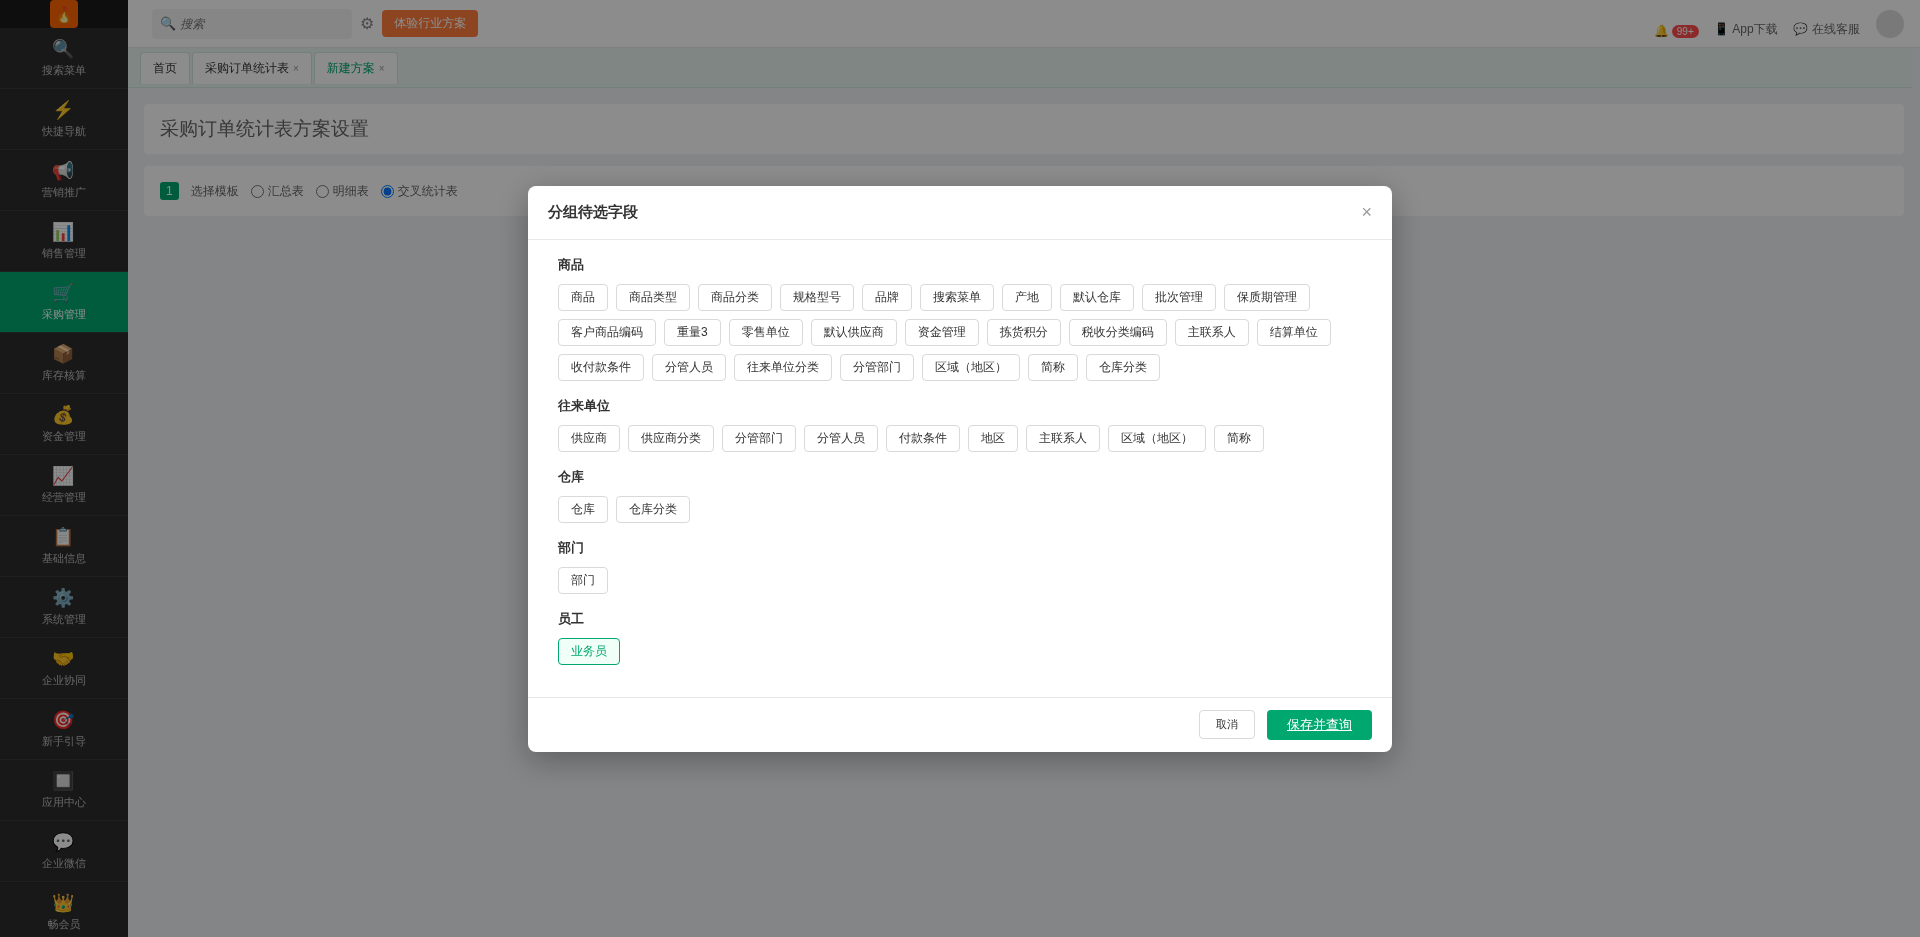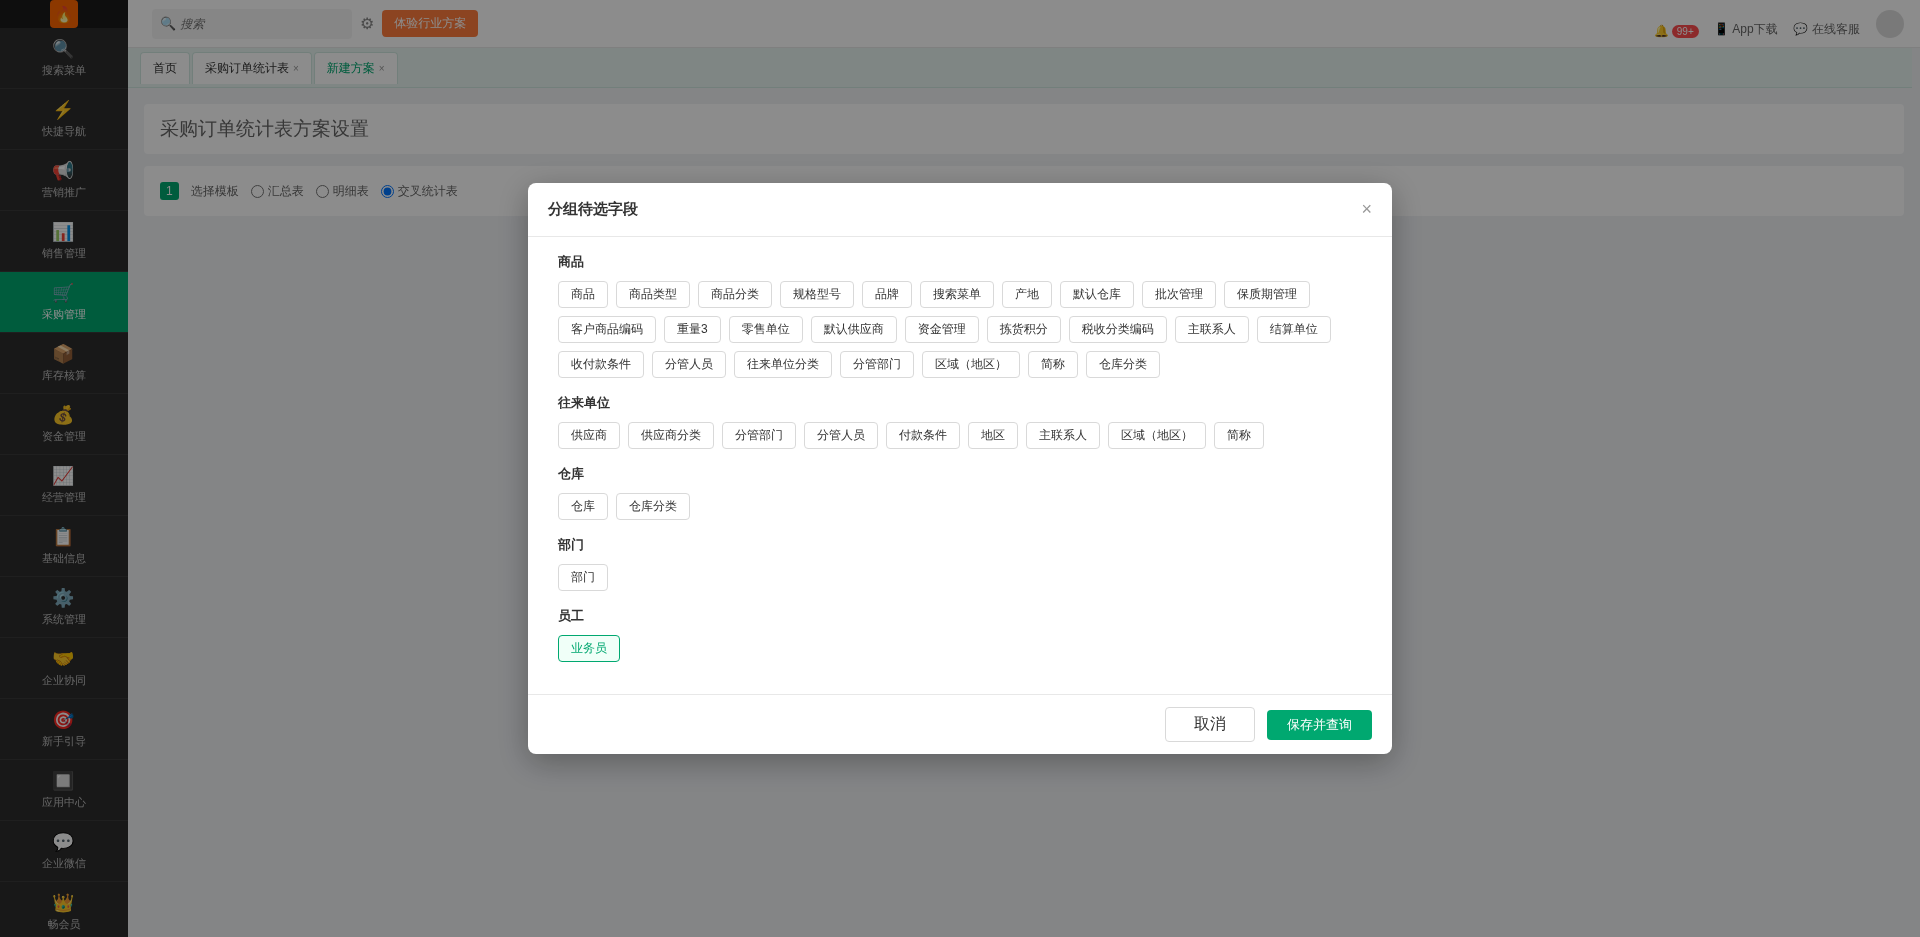--- a/index.html
+++ b/index.html
@@ -102,25 +102,25 @@
     }
     .field-tag.selected { border-color: #00a870; color: #00a870; background: #f0fff8; }
 
     
     .modal-footer {
       display: flex; align-items: center; justify-content: flex-end;
       padding: 12px 20px; border-top: 1px solid #e8e8e8; gap: 12px; flex-shrink: 0;
     }
     .btn-cancel {
       border: 1px solid #d9d9d9; background: #fff; color: #333;
-      padding: 6px 28px; border-radius: 4px; cursor: pointer; font-size: 16px;
+      padding: 6px 16px; border-radius: 4px; cursor: pointer; font-size: 11px;
     }
     .btn-primary {
       background: #00a870; color: #fff; border: none;
-      padding: 6px 20px; border-radius: 4px; cursor: pointer; font-size: 13px;
+      padding: 6px 20px; border-radius: 4px; cursor: pointer; font-size: 13px; text-decoration: underline;
     }
     .page-title-bar {
       background: #fff; padding: 12px 16px; margin-bottom: 12px;
       border-radius: 4px; font-size: 19px; color: #666;
     }
     .section-card {
       background: #fff; border-radius: 4px; padding: 16px; margin-bottom: 12px;
     }
 
     

